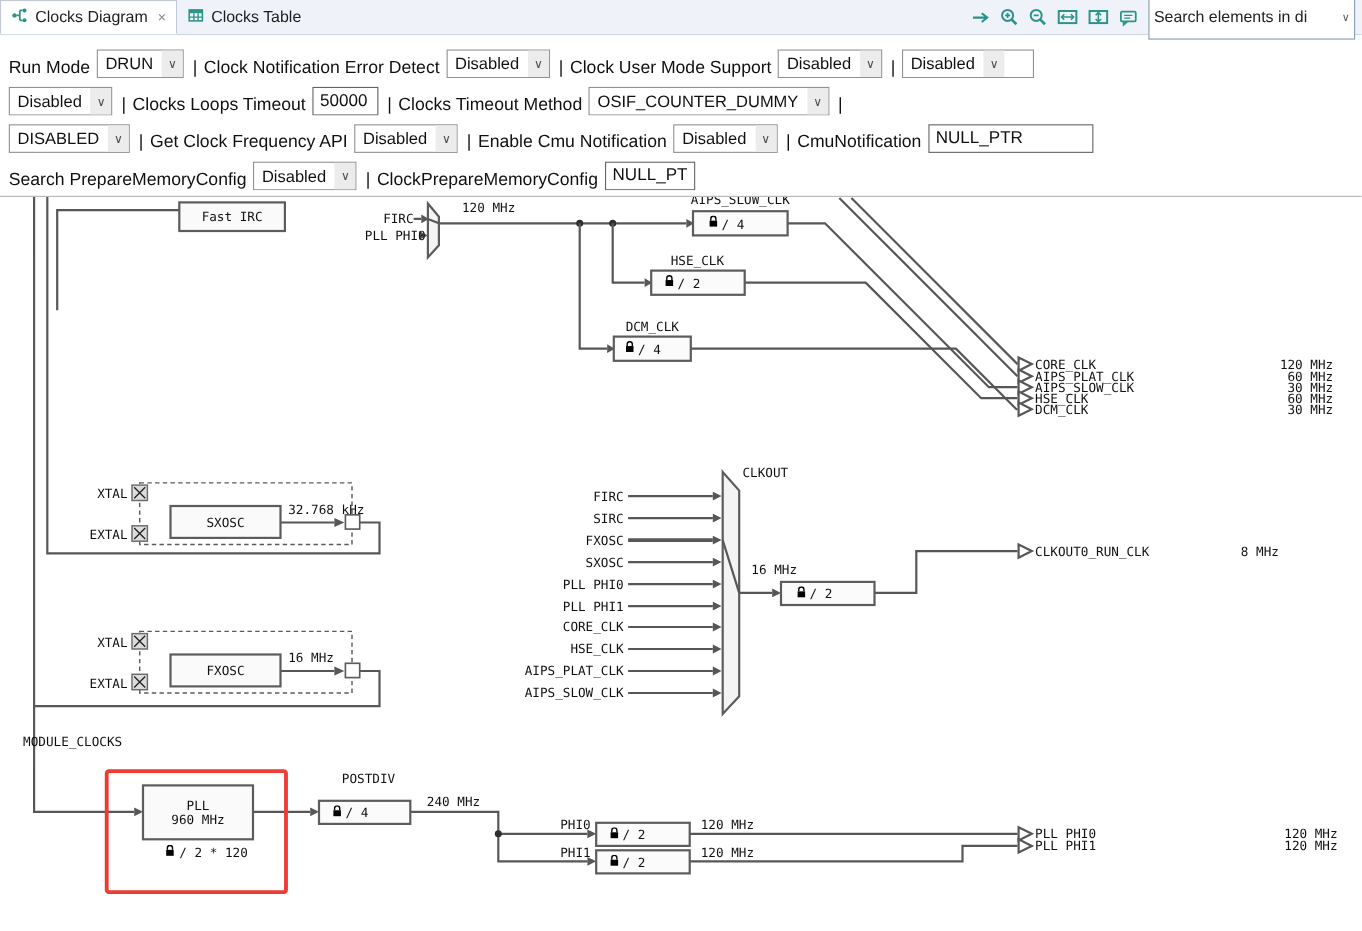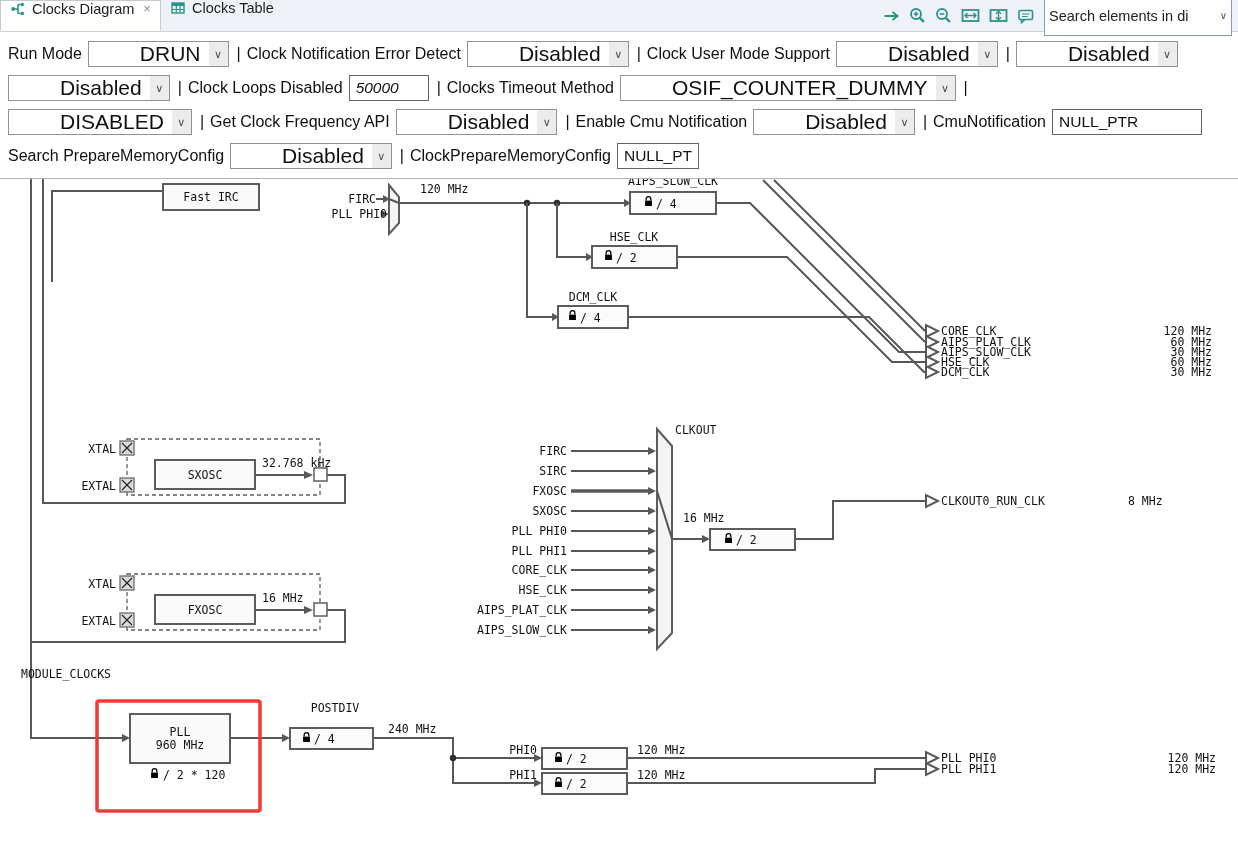--- a/index.html
+++ b/index.html
@@ -2,41 +2,41 @@
 <html><head>
 <meta charset="utf-8">
 <style>
   * { box-sizing: border-box; margin: 0; padding: 0; }
   html,body { width:1238px; height:846px; overflow:hidden; background:#fff;
     font-family:"Liberation Sans", sans-serif; }
 
   
   .tabbar { height:32px; background:#eff3f9; border-bottom:1px solid #c9d2de;
     display:flex; align-items:stretch; }
-  .tab { display:flex; gap:6px; padding:0 9px; font-size:14.5px;
+  .tab { display:flex; align-items:center; gap:6px; padding:0 9px; font-size:14.5px;
     color:#1c1c1c; white-space:nowrap; }
   .tab.active { background:#ffffff; border:1px solid #c3c9d2; border-bottom:1px solid #fff; }
   .tab .close { color:#8a8a8a; font-size:13px; margin-left:3px; cursor:pointer; }
   .tb-icons { margin-left:auto; display:flex; align-items:center; gap:9px; padding-right:6px; }
   .tb-icons svg { display:block; }
   .searchbox { display:flex; align-items:center; border:1px solid #8399b5; background:#fff;
     height:40px; width:188px; padding:0 2px 0 4px; }
   .searchbox input { border:none; outline:none; flex:1; font-size:14.5px; color:#222;
     font-family:"Liberation Sans",sans-serif; min-width:0; }
   .searchbox .chev { color:#555; font-size:10px; padding:0 2px; }
 
   
   .config { padding-top:5px; background:#fff; height:146px; }
-  .cfg-row { height:34px; display:flex; align-items:center; padding-left:8px;
+  .cfg-row { height:34px; display:flex; align-items:flex-end; padding-left:8px;
     font-size:16px; color:#101010; white-space:nowrap; overflow:hidden; }
   .cfg-row .lbl { margin-right:6px; }
   .sep { margin:0 6px 0 8px; }
   .selbox { display:inline-flex; align-items:center; border:1px solid #919191; background:#fff;
     height:26px; flex:none; }
-  .selbox .val { padding:0 8px 0 7px; font-size:21px; color:#101010;margin-left:44px; }
+  .selbox .val { padding:0 8px 0 7px; font-size:15px; color:#101010; }
   .selbox .chev { width:19px; align-self:stretch; display:flex; align-items:center;
     justify-content:center; background:#ececec; color:#4d4d4d; font-size:11px; }
   .txtbox { border:1px solid #646464; background:#fff; height:26px; font-size:15.5px;
     color:#101010; padding:0 6px; font-family:"Liberation Sans",sans-serif; flex:none; }
 
   
   .diagram { position:relative; height:668px; border-top:1px solid #b3b3b3; background:#fff; }
   .diagram svg { position:absolute; left:0; top:0; }
   .dwire { stroke:#575757; stroke-width:2; fill:none; }
   .dwire-bold { stroke:#575757; stroke-width:3.5; fill:none; }
@@ -151,22 +151,22 @@
       <span class="chev">∨</span>
     </span>
   </div>
 
   <div class="cfg-row">
     <span class="selbox">
       <span class="val">Disabled</span>
       <span class="chev">∨</span>
     </span>
     <span class="sep">|</span>
-    <span class="lbl">Clock Loops Disabled</span>
-    <input class="txtbox" style="width: 80px; font-style: italic;" value="50000">
+    <span class="lbl">Clocks Loops Timeout</span>
+    <input class="txtbox" style="width: 60px;" value="50000">
     <span class="sep">|</span>
     <span class="lbl">Clocks Timeout Method</span>
     <span class="selbox">
       <span class="val">OSIF_COUNTER_DUMMY</span>
       <span class="chev">∨</span>
     </span>
     <span class="sep">|</span>
   </div>
 
   <div class="cfg-row">

